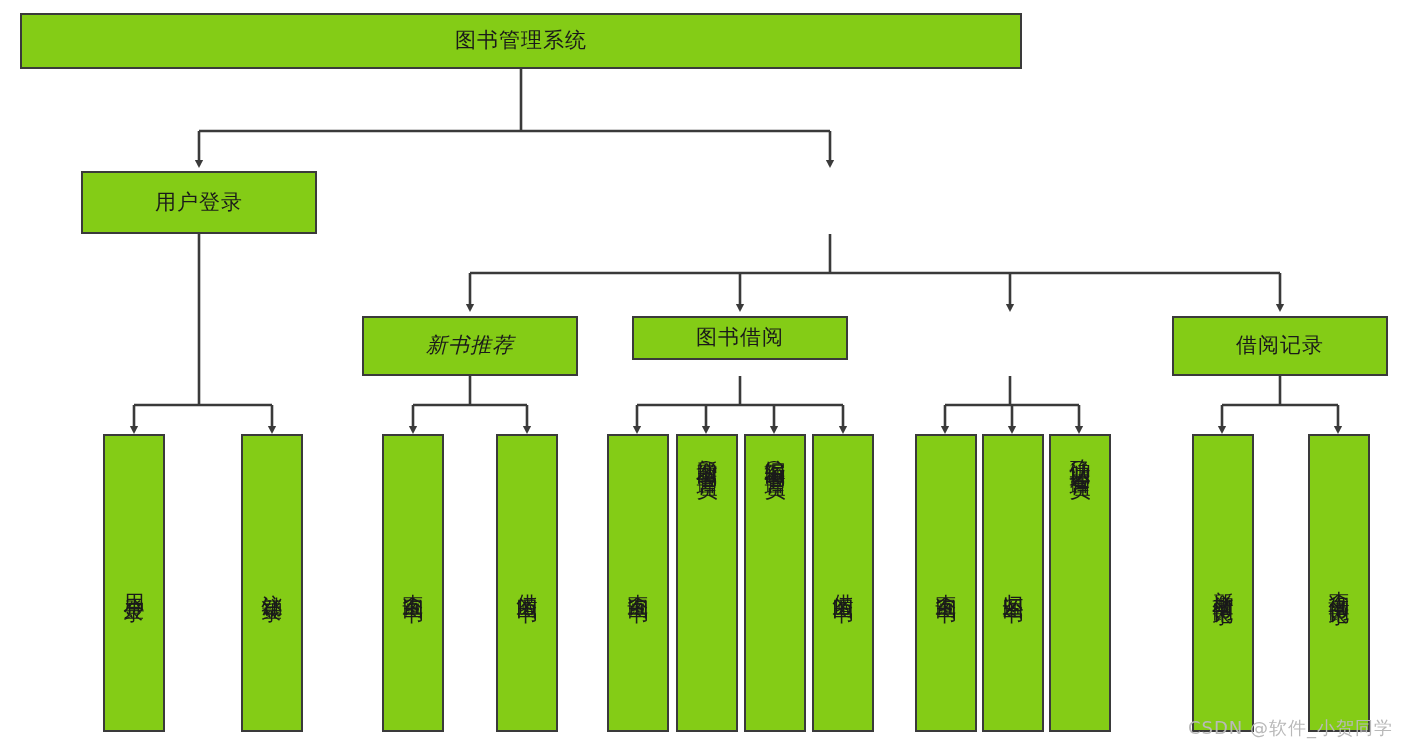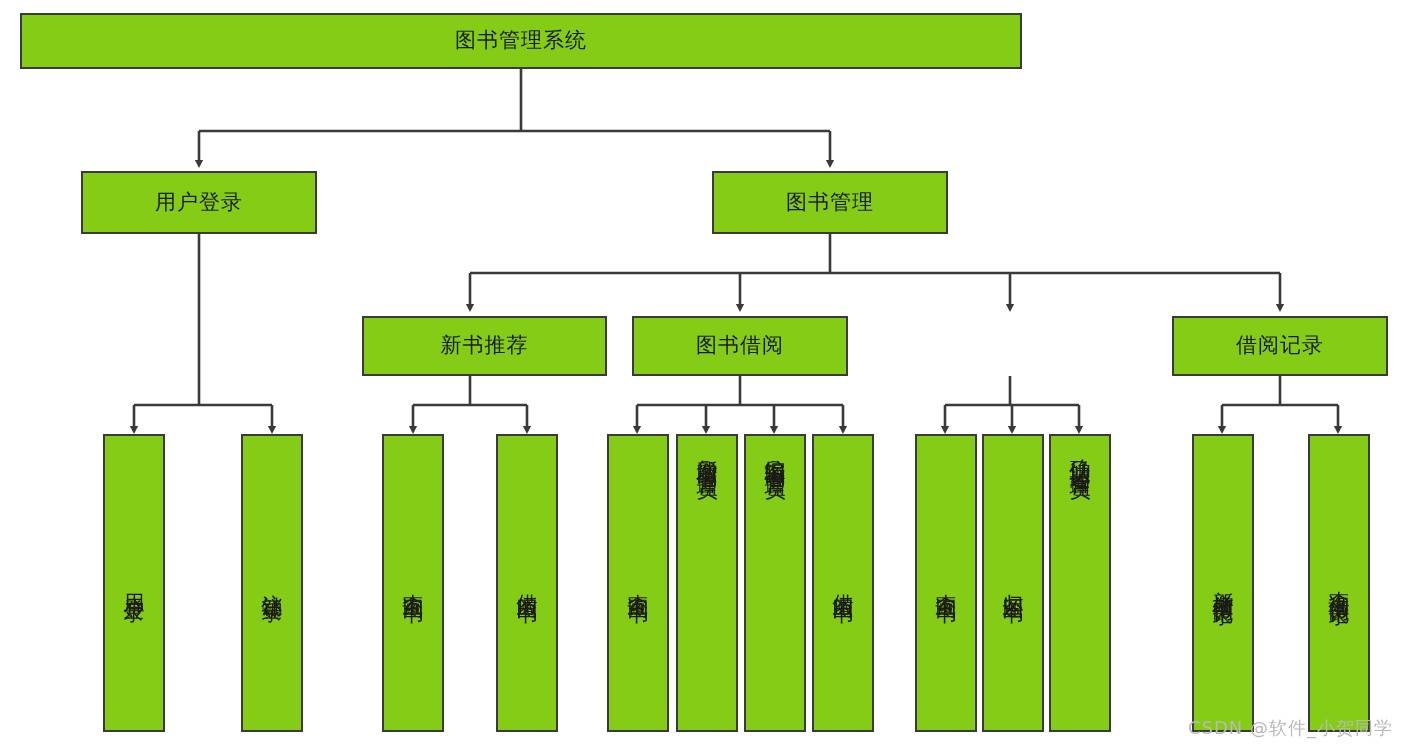--- a/index.html
+++ b/index.html
@@ -122,28 +122,25 @@
     </g>
   </svg>
 
   <div class="node node-h" style="left:20px; top:13px; width:1002px; height:56px;">
     <span>图书管理系统</span>
   </div>
 
   <div class="node node-h" style="left:81px; top:171px; width:236px; height:63px;">
     <span>用户登录</span>
   </div>
-  <div class="node node-h" style="left:712px; top:171px; width:236px; height:63px;">
-    <span>图书管理</span>
-  </div>
 
-  <div class="node node-h" style="left:362px; top:316px; width:245px; height:60px;">
+  <div class="node node-h" style="left:362px; top:316px; width:216px; height:60px;font-style:italic;">
     <span>新书推荐</span>
   </div>
-  <div class="node node-h" style="left:632px; top:316px; width:216px; height:60px;align-items:center;">
+  <div class="node node-h" style="left:632px; top:316px; width:216px; height:44px;align-items:center;">
     <span>图书借阅</span>
   </div>
   <div class="node node-h" style="left:1172px; top:316px; width:216px; height:60px;">
     <span>借阅记录</span>
   </div>
 
   <div class="node node-v center-v" style="left:103px; top:434px; width:62px; height:298px;">
     <span>用户登录</span>
   </div>
   <div class="node node-v center-v" style="left:241px; top:434px; width:62px; height:298px;">

